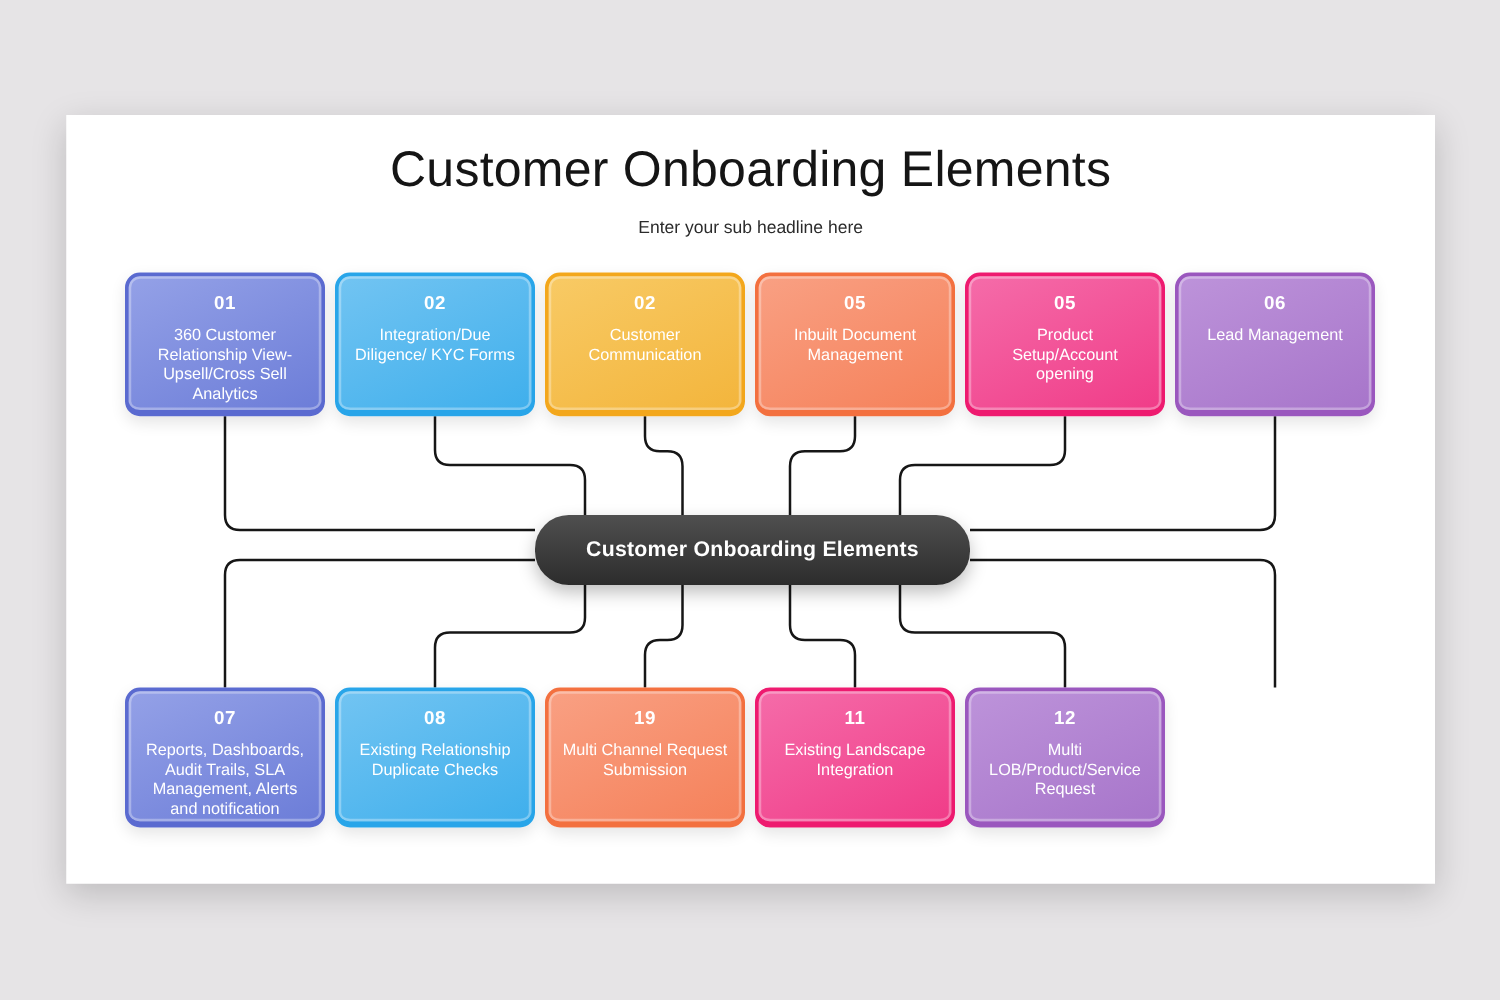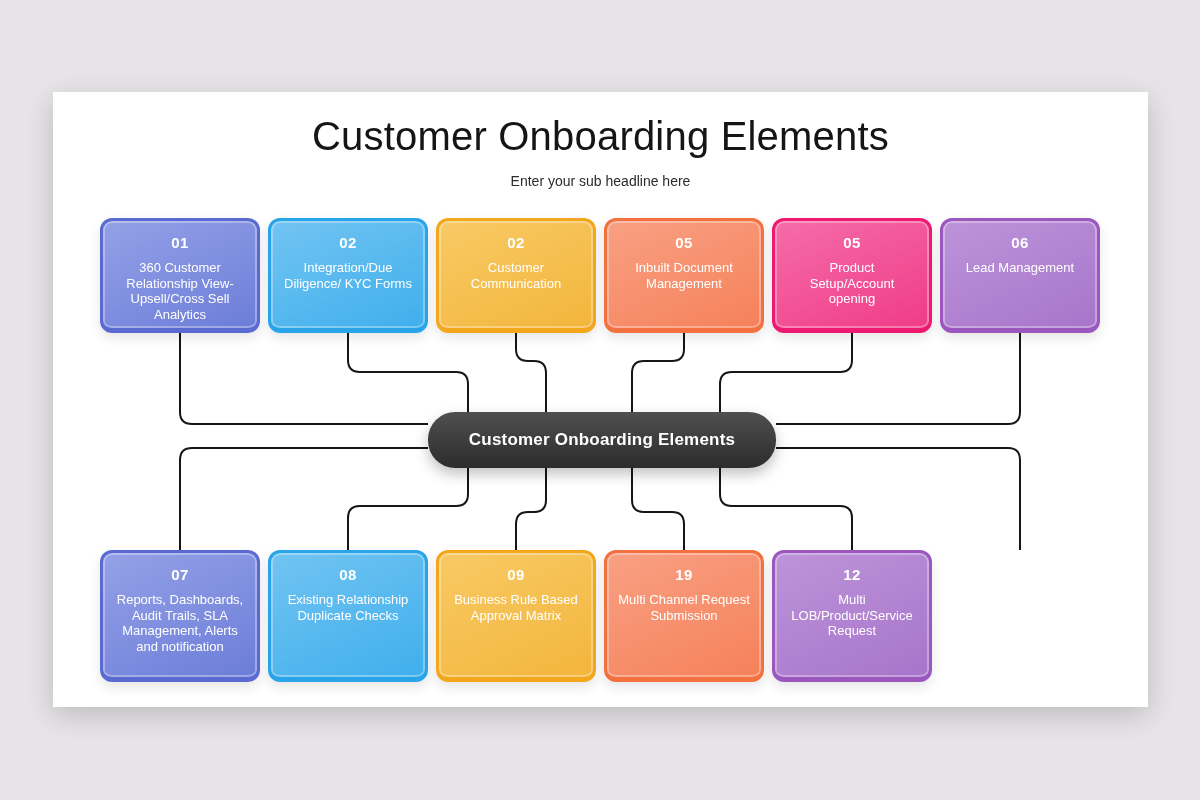--- a/index.html
+++ b/index.html
@@ -41,21 +41,21 @@
   .node{
     width:160px;box-sizing:border-box;
     border:3px solid var(--border,#888);
     border-bottom-width:5px;
     border-radius:12px;
     background:linear-gradient(155deg,var(--light,#ccc) 0%,var(--dark,#999) 100%);
     box-shadow:inset 0 0 0 2px rgba(255,255,255,0.32), 0 5px 12px rgba(0,0,0,0.10);
     color:#ffffff;text-align:center;
   }
   .row-top .node{height:115px;}
-  .row-bottom .node{height:132px;}
+  .row-bottom .node{height:112px;}
   .node-number{
     margin-top:13px;
     font-size:15px;font-weight:bold;letter-spacing:0.5px;
   }
   .node-label{
     margin-top:9px;padding:0 11px;
     font-size:13px;line-height:15.5px;text-align:center;
   }
   .center-node{
     position:absolute;left:375px;top:320px;width:348px;height:56px;
@@ -124,27 +124,27 @@
 
   <div class="row row-bottom">
     <div class="node" style="--light: #94a1e7; --dark: #6c7dd8; --border: #5a6ad0;">
       <div class="node-number">07</div>
       <div class="node-label">Reports, Dashboards, Audit Trails, SLA Management, Alerts and notification</div>
     </div>
     <div class="node" style="--light: #72c4f2; --dark: #3fafec; --border: #28a5e9;">
       <div class="node-number">08</div>
       <div class="node-label">Existing Relationship Duplicate Checks</div>
     </div>
-    <div class="node" style="--light: #f8ca65; --dark: #f3b53c; --border: #f3a71c;">
-      <div class="node-number">09</div>
-      <div class="node-label">Business Rule Based Approval Matrix</div>
-    </div>
     <div class="node" style="--light: #f9a083; --dark: #f5815a; --border: #f3703f;">
       <div class="node-number">19</div>
       <div class="node-label">Multi Channel Request Submission</div>
+    </div>
+    <div class="node" style="--light: #f56ca9; --dark: #f03c88; --border: #ee1a6f;">
+      <div class="node-number">11</div>
+      <div class="node-label">Existing Landscape Integration</div>
     </div>
     <div class="node" style="--light: #bd93da; --dark: #a775ca; --border: #9a57be;">
       <div class="node-number">12</div>
       <div class="node-label">Multi LOB/Product/Service Request</div>
     </div>
   </div>
 
 </div>
 
 </body></html>

